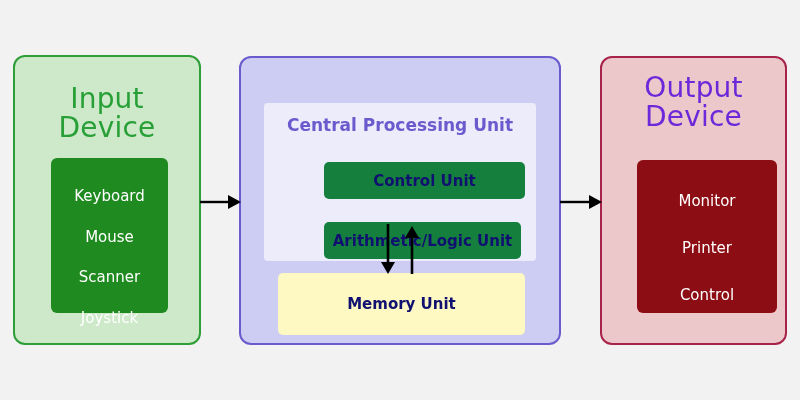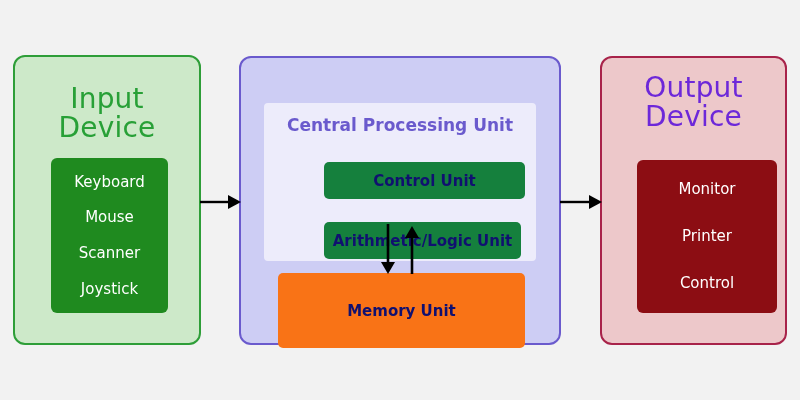--- a/index.html
+++ b/index.html
@@ -42,20 +42,21 @@
     line-height: 1.02;
     font-size: 28px;
     font-weight: 400;
     letter-spacing: 0.2px;
   }
   .list-item {
     font-size: 15px;
     font-weight: 400;
     color: #ffffff;
     line-height: 1.1;
+    margin-top: 24px;
   }
 
   
   #input-device {
     left: 13px;
     top: 55px;
     width: 188px;
     height: 290px;
     background: #cde9c9;
     border: 2px solid #2e9e38;
@@ -125,22 +126,22 @@
     width: 197px;
     height: 37px;
     text-align: right;
   }
   #memory-unit {
     position: absolute;
     box-sizing: border-box;
     left: 37px;
     top: 215px;
     width: 247px;
-    height: 75px;
-    background: #f97316;
+    height: 62px;
+    background: #fef9c3;
     border-radius: 5px;
     display: flex;
     align-items: center;
     justify-content: center;
     font-size: 15px;
     font-weight: bold;
     color: #101070;
   }
 
   

